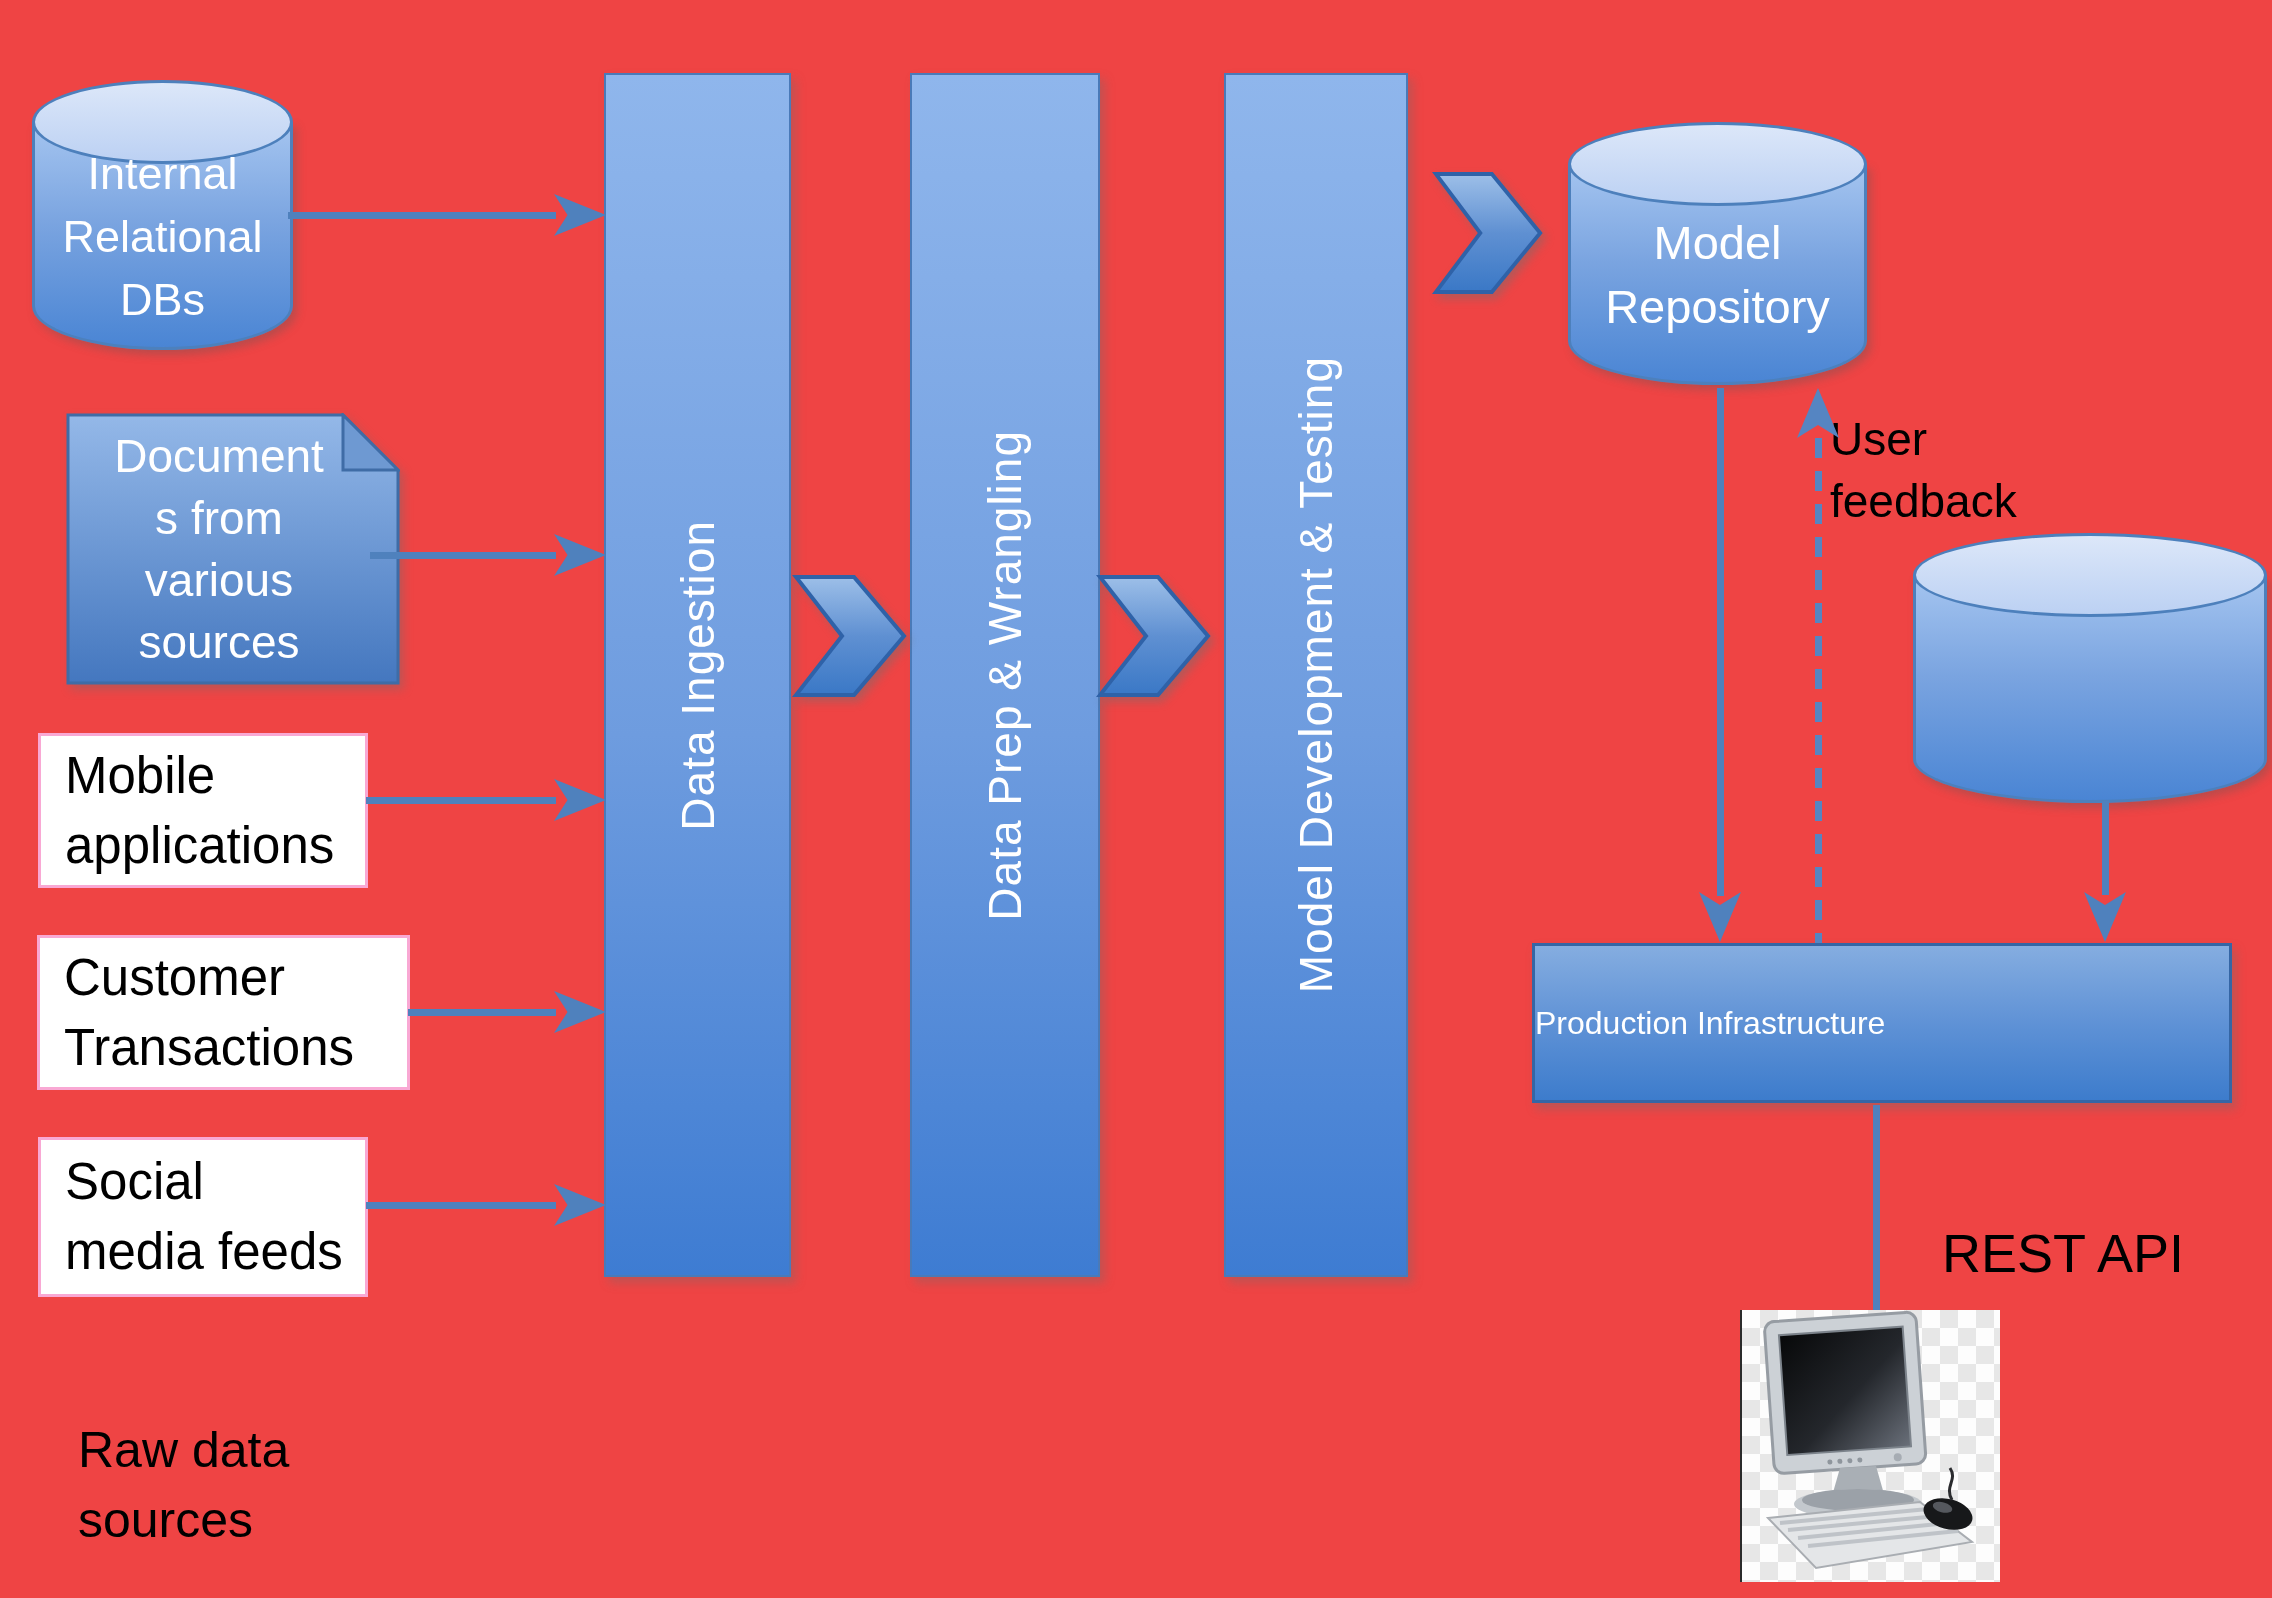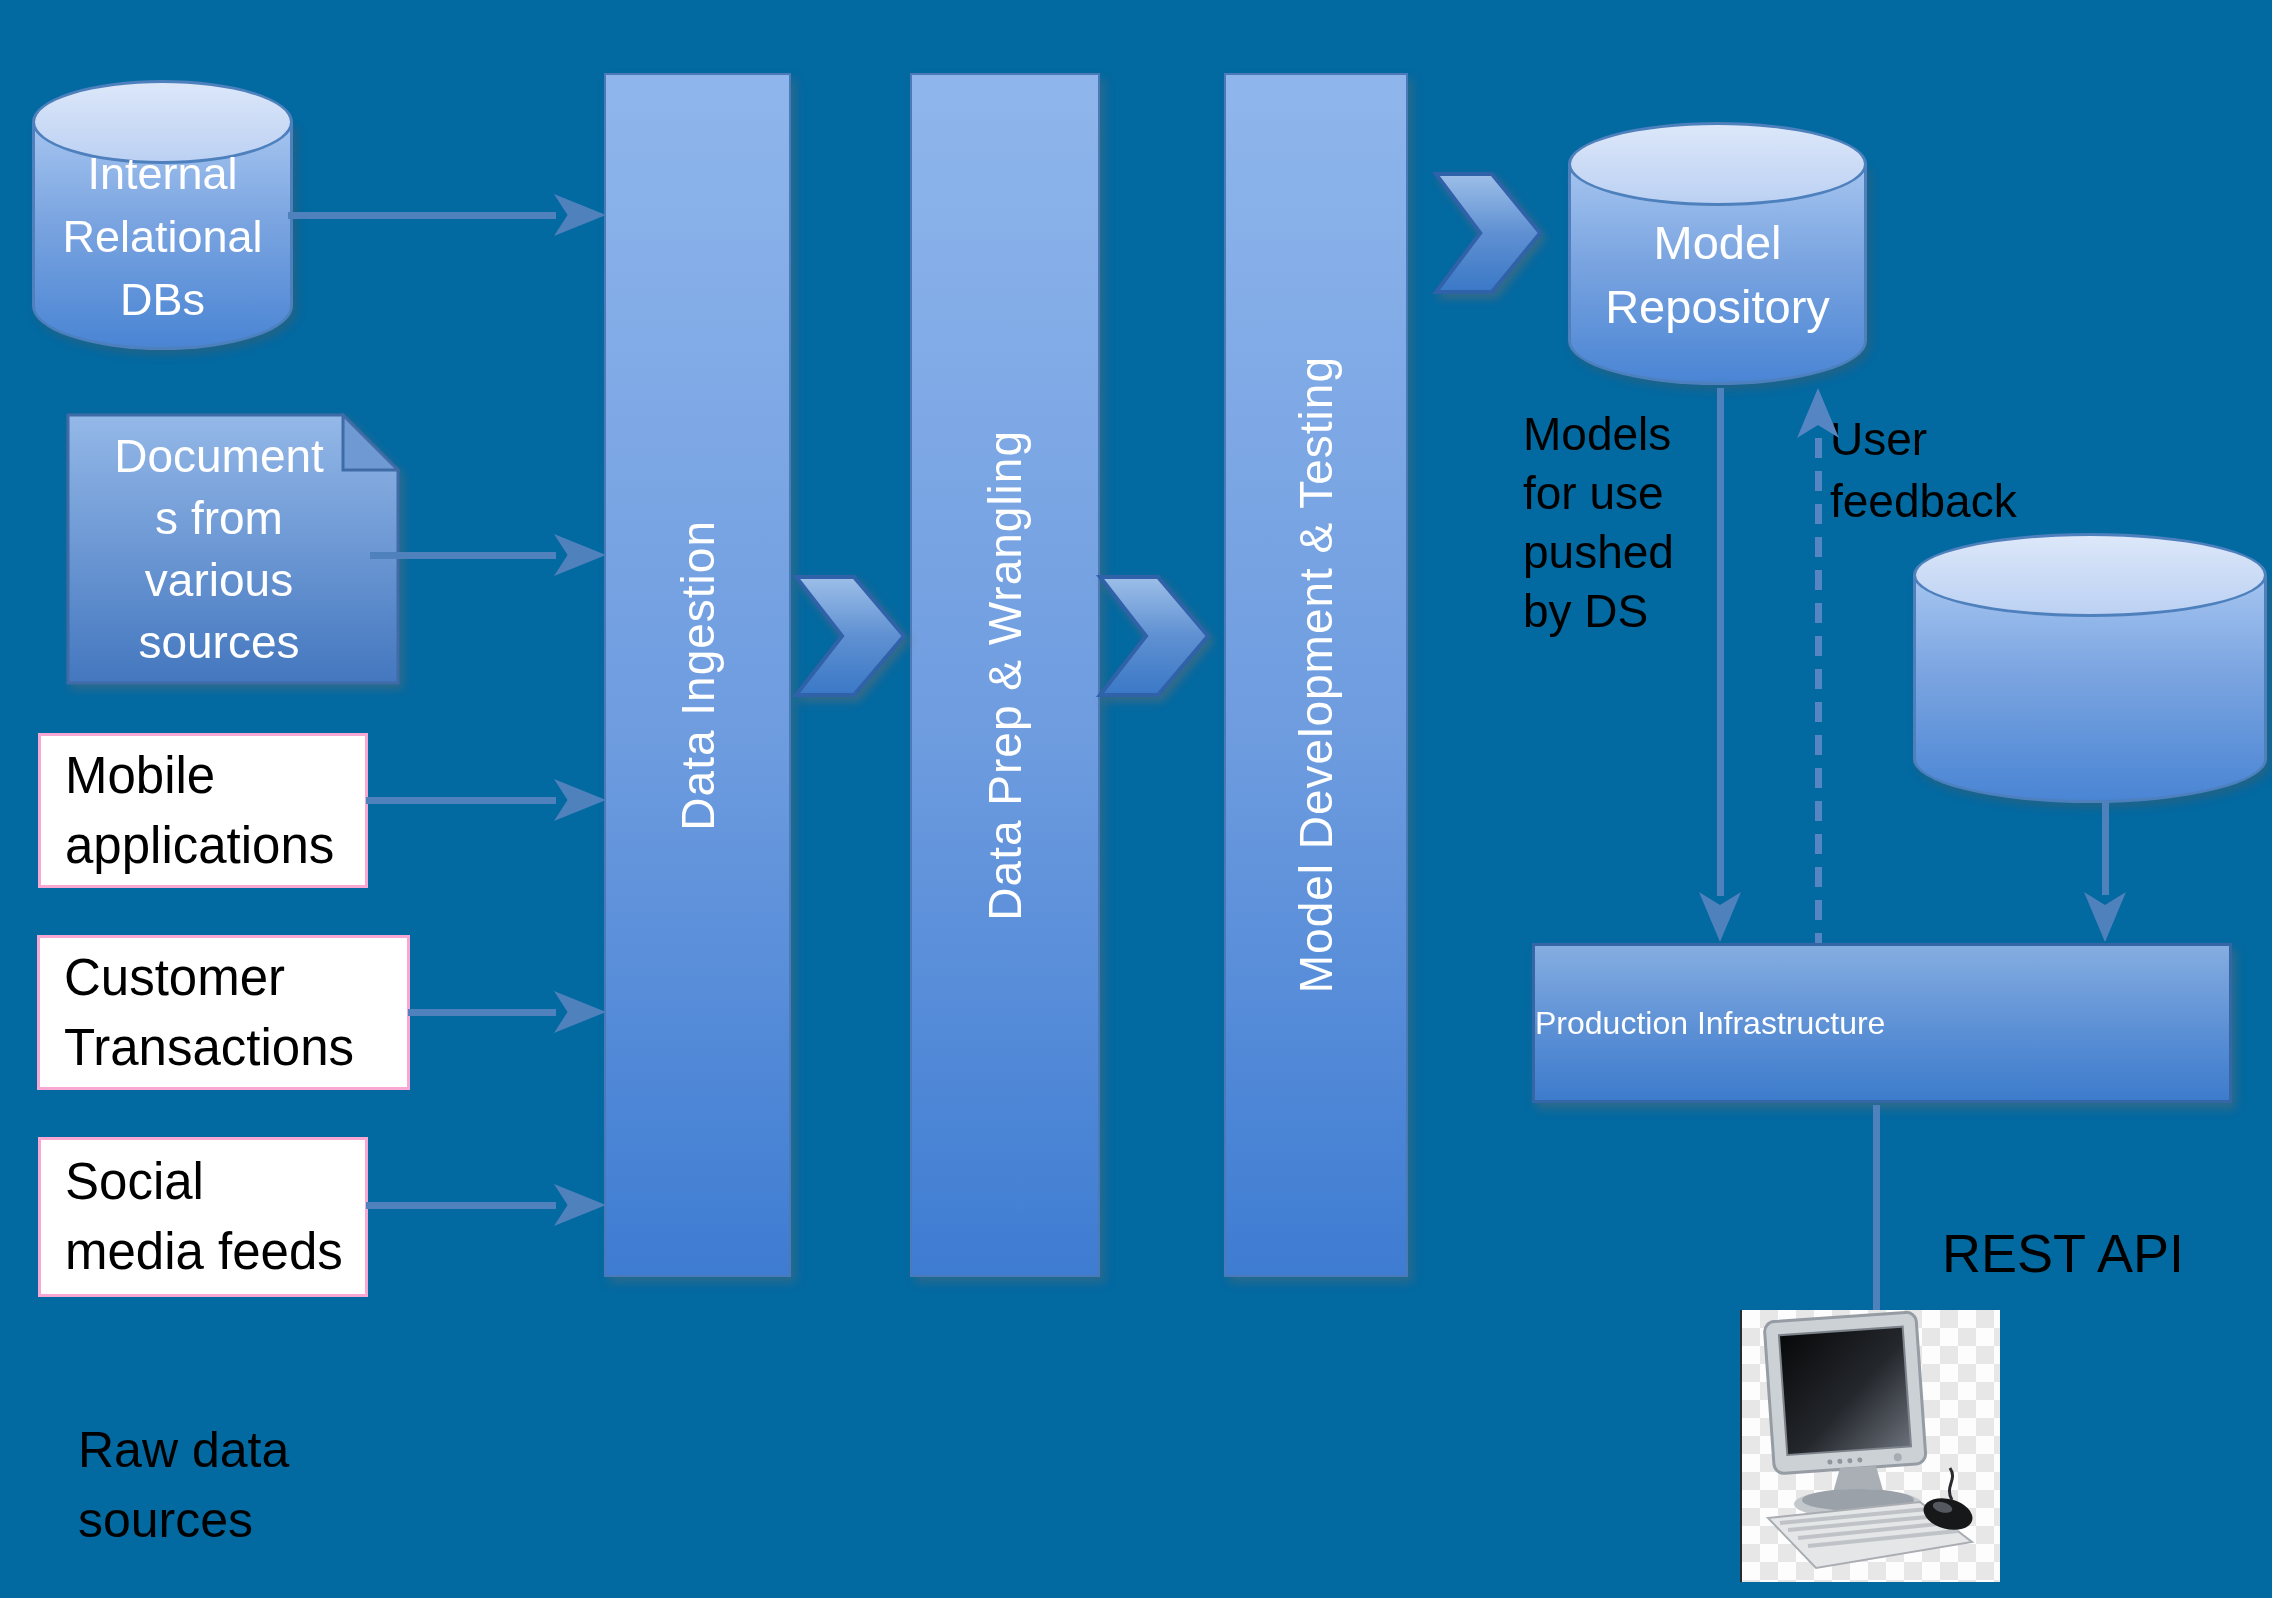--- a/index.html
+++ b/index.html
@@ -1,17 +1,17 @@
 <!DOCTYPE html>
 <html><head>
 <meta charset="utf-8">
 <style>
   html,body{margin:0;padding:0;background:#fff;}
   #canvas{
-    position:relative;width:2272px;height:1598px;background:#0369a1;overflow:hidden;
+    position:relative;width:2272px;height:1598px;background:#ef4444;overflow:hidden;
     font-family:"Liberation Sans",sans-serif;
   }
   .pre{white-space:pre-line;}
 
   
   .cyl{position:absolute;}
   .cyl .cyl-body{
     position:absolute;left:0;right:0;top:42px;bottom:0;
     background:linear-gradient(180deg,#a5c5f0 0%,#7aa4e0 45%,#4a85d4 100%);
     border:3px solid #4d80bc;border-top:none;
@@ -177,24 +177,20 @@
 
   <div class="cyl" style="left:1913px;top:533px;width:354px;height:270px;">
     <div class="cyl-body"></div>
     <div class="cyl-top"></div>
   </div>
 
   <div class="infra" style="left:1532px;top:943px;width:700px;height:160px;">
     <span>Production Infrastructure</span>
   </div>
 
-  <div class="note pre" style="left:1523px;top:405px;width:180px;">Models
-for use
-pushed
-by DS</div>
 
   <div class="note pre" style="left:1830px;top:408px;line-height:62px;">User
 feedback</div>
 
   <div class="note-big" style="left:1942px;top:1222px;">REST API</div>
 
   <div class="hline" style="left:288px;top:212px;width:268px;"></div>
   <div class="hhead" style="left:554px;top:194px;"></div>
 
   <div class="hline" style="left:370px;top:552px;width:186px;"></div>

